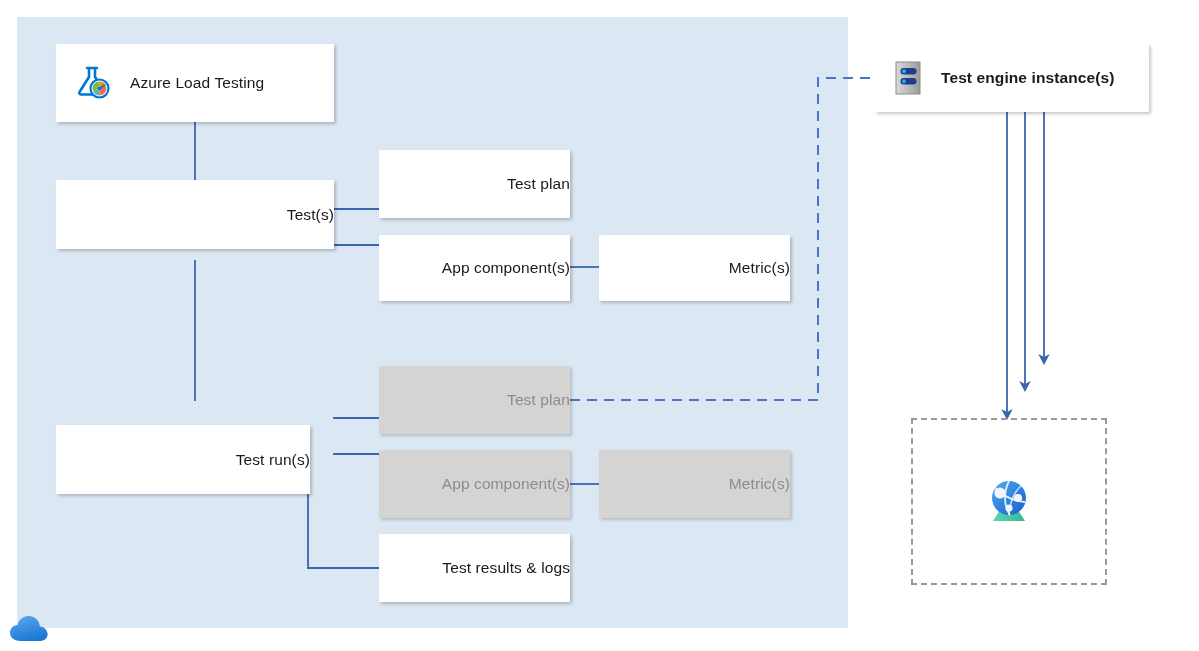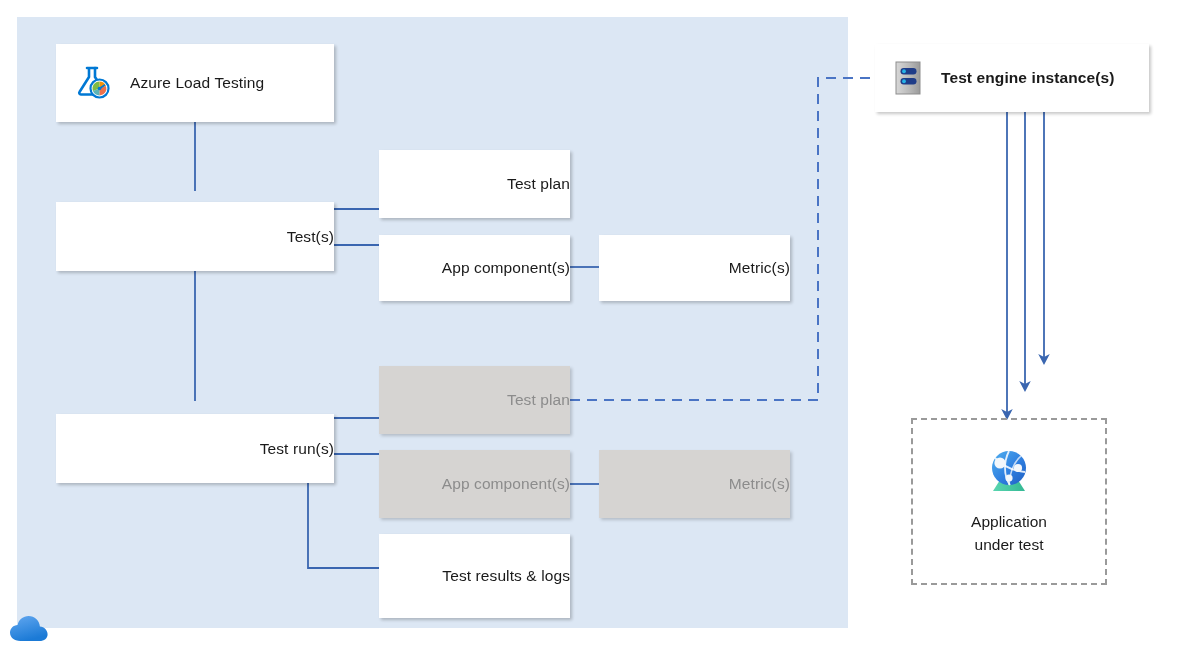--- a/index.html
+++ b/index.html
@@ -144,53 +144,53 @@
         <path d="M25.5 24.5 l-6.5 2.6 a6.9 6.9 0 0 1 6.5 -9.5 z" fill="#7fba42"></path>
         <path d="M25.5 24.5 l6.4 -2.6 a6.9 6.9 0 0 1 -6.4 9.5 z" fill="#e8572b" opacity="0.85"></path>
         <path d="M19 27.1 a6.9 6.9 0 0 0 6.5 4.3 l0 -6.9 z" fill="#34a0a4" opacity="0.8"></path>
         <line x1="25.5" y1="24.5" x2="30.4" y2="21.2" stroke="#0078d4" stroke-width="1.8" stroke-linecap="round"></line>
         <circle cx="25.5" cy="24.5" r="1.8" fill="#0078d4"></circle>
       </svg>
     </span>
     <span class="label">Azure Load Testing</span>
   </div>
 
-  <div class="node" style="left:56px; top:202px; width:278px; height:69px;">
+  <div class="node" style="left:56px; top:180px; width:278px; height:69px;">
     <span class="label">Test(s)</span>
   </div>
 
   <div class="node" style="left:379px; top:150px; width:191px; height:68px;">
     <span class="label">Test plan</span>
   </div>
 
   <div class="node" style="left:379px; top:235px; width:191px; height:66px;">
     <span class="label">App component(s)</span>
   </div>
 
   <div class="node" style="left:599px; top:235px; width:191px; height:66px;">
     <span class="label">Metric(s)</span>
   </div>
 
-  <div class="node" style="left:56px; top:414px; width:278px; height:69px;">
+  <div class="node" style="left:56px; top:425px; width:254px; height:69px;">
     <span class="label">Test run(s)</span>
   </div>
 
   <div class="node gray" style="left:379px; top:366px; width:191px; height:68px;">
     <span class="label">Test plan</span>
   </div>
 
   <div class="node gray" style="left:379px; top:450px; width:191px; height:68px;">
     <span class="label">App component(s)</span>
   </div>
 
   <div class="node gray" style="left:599px; top:450px; width:191px; height:68px;">
     <span class="label">Metric(s)</span>
   </div>
 
-  <div class="node" style="left:379px; top:534px; width:191px; height:84px;">
+  <div class="node" style="left:379px; top:534px; width:191px; height:68px;">
     <span class="label">Test results &amp; logs</span>
   </div>
 
   <div class="node withicon" style="left:875px; top:44px; width:274px; height:68px;font-weight:bold;">
     <span class="icon-slot">
       <svg width="30" height="38" viewBox="0 0 30 38">
         <defs>
           <linearGradient id="srvg" x1="0" y1="0" x2="1" y2="0">
             <stop offset="0%" stop-color="#d8d8d8"></stop>
             <stop offset="55%" stop-color="#b9b9b9"></stop>
@@ -224,24 +224,20 @@
         <path d="M10 44 L17 33 h18 l7 11 z" fill="url(#baseg)"></path>
         <circle cx="26" cy="21" r="17" fill="url(#globeg)"></circle>
         <path d="M12 11 C20 19, 30 24, 42 25" stroke="#ffffff" stroke-width="1.8" fill="none" opacity="0.85"></path>
         <path d="M26 4 C21 14, 20 28, 27 38" stroke="#ffffff" stroke-width="1.8" fill="none" opacity="0.85"></path>
         <path d="M38 9 C31 15, 27 24, 26 38" stroke="#ffffff" stroke-width="1.6" fill="none" opacity="0.7"></path>
         <circle cx="17" cy="16" r="5.6" fill="#f3f7fb"></circle>
         <circle cx="35" cy="21" r="4.1" fill="#f3f7fb"></circle>
         <circle cx="26" cy="31" r="3.6" fill="#f3f7fb"></circle>
       </svg>
     </span>
-    <div class="aut-label">
-      <div>Application</div>
-      <div>under test</div>
-    </div>
   </div>
 
   <div class="cloud-badge">
     <svg width="46" height="32" viewBox="0 0 46 32">
       <defs>
         <linearGradient id="cloudg" x1="0" y1="0" x2="0.4" y2="1">
           <stop offset="0%" stop-color="#63a8f0"></stop>
           <stop offset="100%" stop-color="#1b7ad6"></stop>
         </linearGradient>
       </defs>

